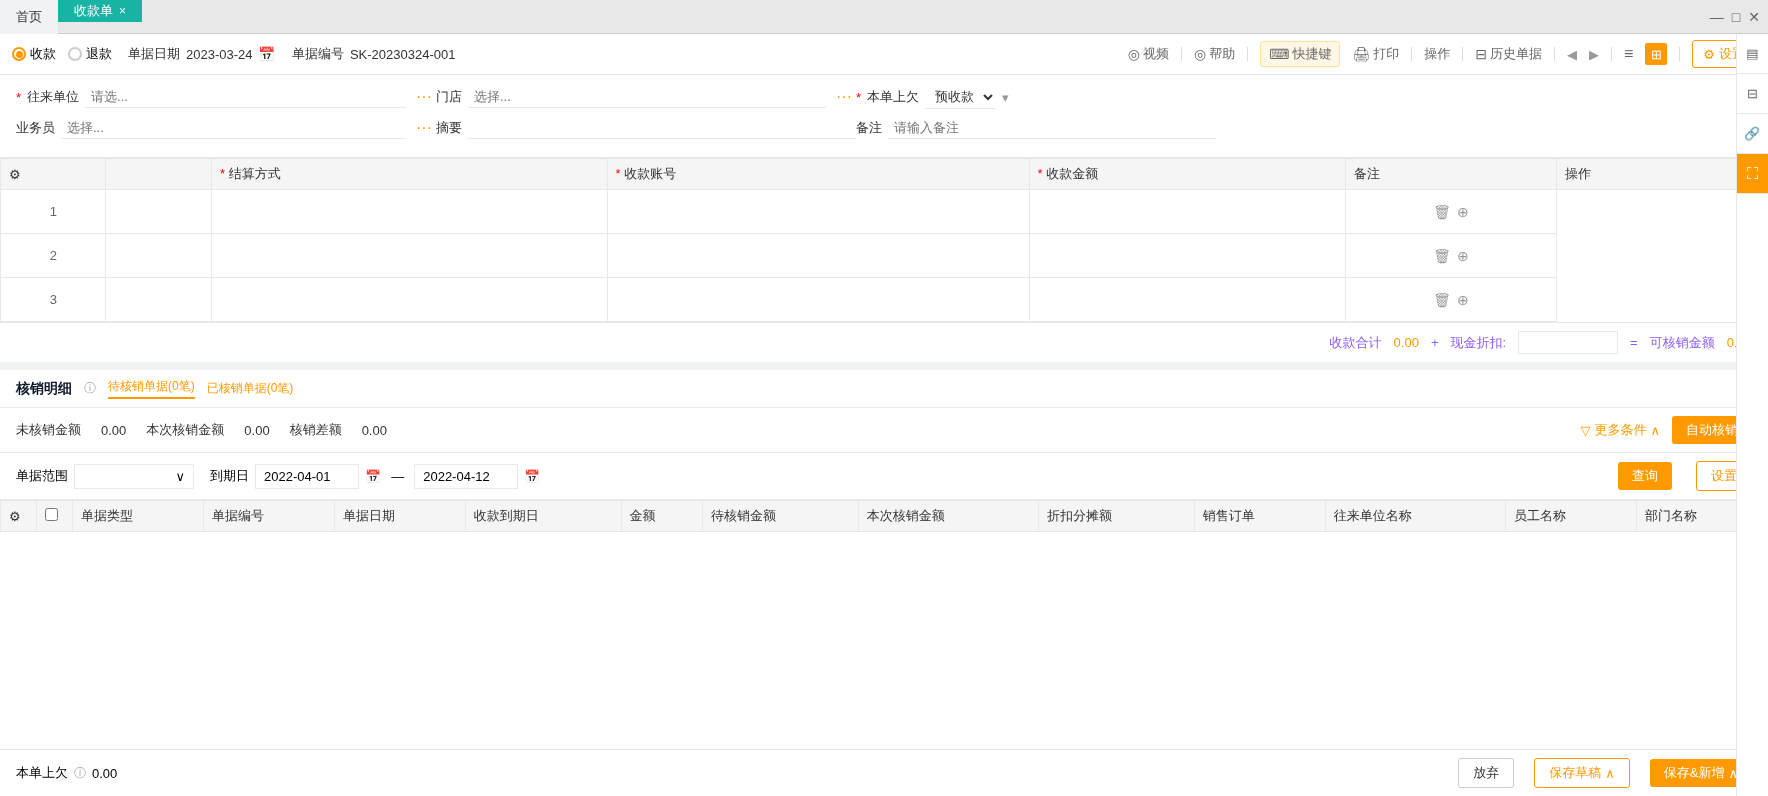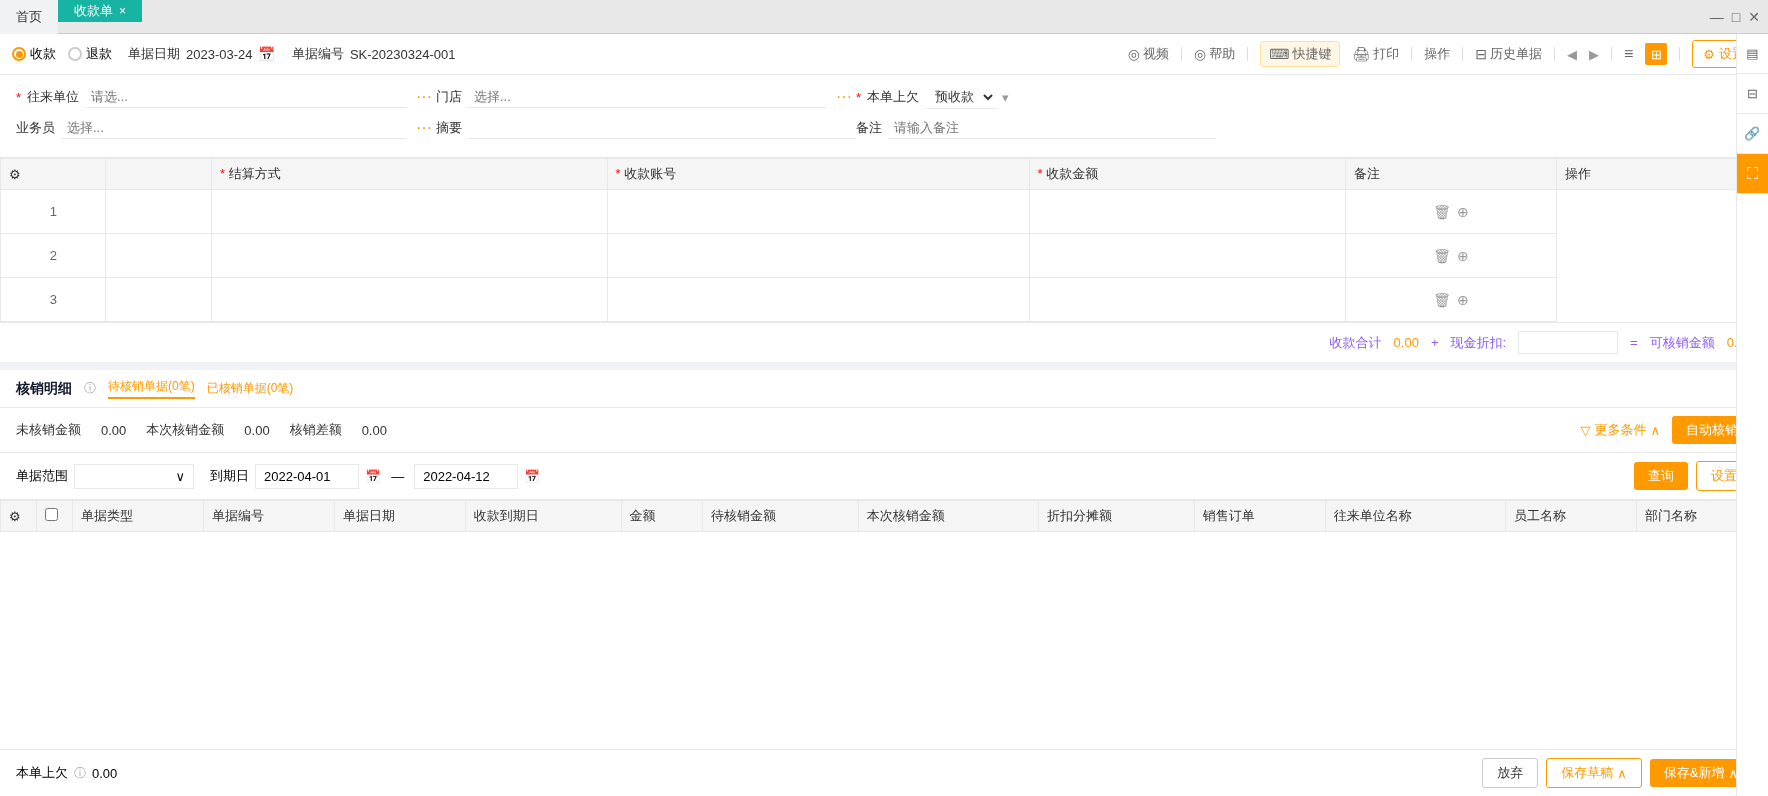--- a/index.html
+++ b/index.html
@@ -131,38 +131,38 @@
     .filter-field { display: flex; align-items: center; gap: 6px; }
     .filter-select {
       border: 1px solid #e8e8e8; padding: 4px 8px; min-width: 120px;
       outline: none; font-size: 13px; background: #fff; cursor: pointer;
       display: flex; align-items: center; gap: 4px;
     }
     .filter-date-input {
       border: 1px solid #e8e8e8; padding: 4px 8px; width: 104px;
       outline: none; font-size: 13px;
     }
-    .filter-right { margin-left: auto; display: flex; align-items: center; gap: 8px; justify-content: space-between; }
+    .filter-right { margin-left: auto; display: flex; align-items: center; gap: 24px; justify-content: space-between; }
 
     
     .bottom-table-area { flex: 1; overflow: auto; background: #fff; }
     .bottom-table { width: 100%; border-collapse: collapse; }
     .bottom-table th {
       background: #f5f5f5; border: 1px solid #e8e8e8; padding: 6px 8px;
       text-align: left; font-weight: 500; color: #333; white-space: nowrap; position: sticky; top: 0;
     }
     .checkbox-cell { text-align: center; width: 30px; }
 
     
     .footer {
       display: flex; align-items: center; padding: 8px 16px;
       border-top: 1px solid #e8e8e8; background: #fff; flex-shrink: 0; gap: 8px;
     }
     .footer-left { display: flex; align-items: center; gap: 6px; }
-    .footer-right { margin-left: auto; display: flex; align-items: center; gap: 8px; }
+    .footer-right { margin-left: auto; display: flex; align-items: center; gap: 20px; }
 
     
     .right-panel {
       position: fixed; right: 0; top: 34px; width: 32px;
       display: flex; flex-direction: column; align-items: center;
       background: #fff; border-left: 1px solid #e8e8e8; gap: 0;
       height: calc(796px - 34px);
     }
     .right-panel-icon {
       width: 32px; height: 40px; display: flex; align-items: center; justify-content: center;

